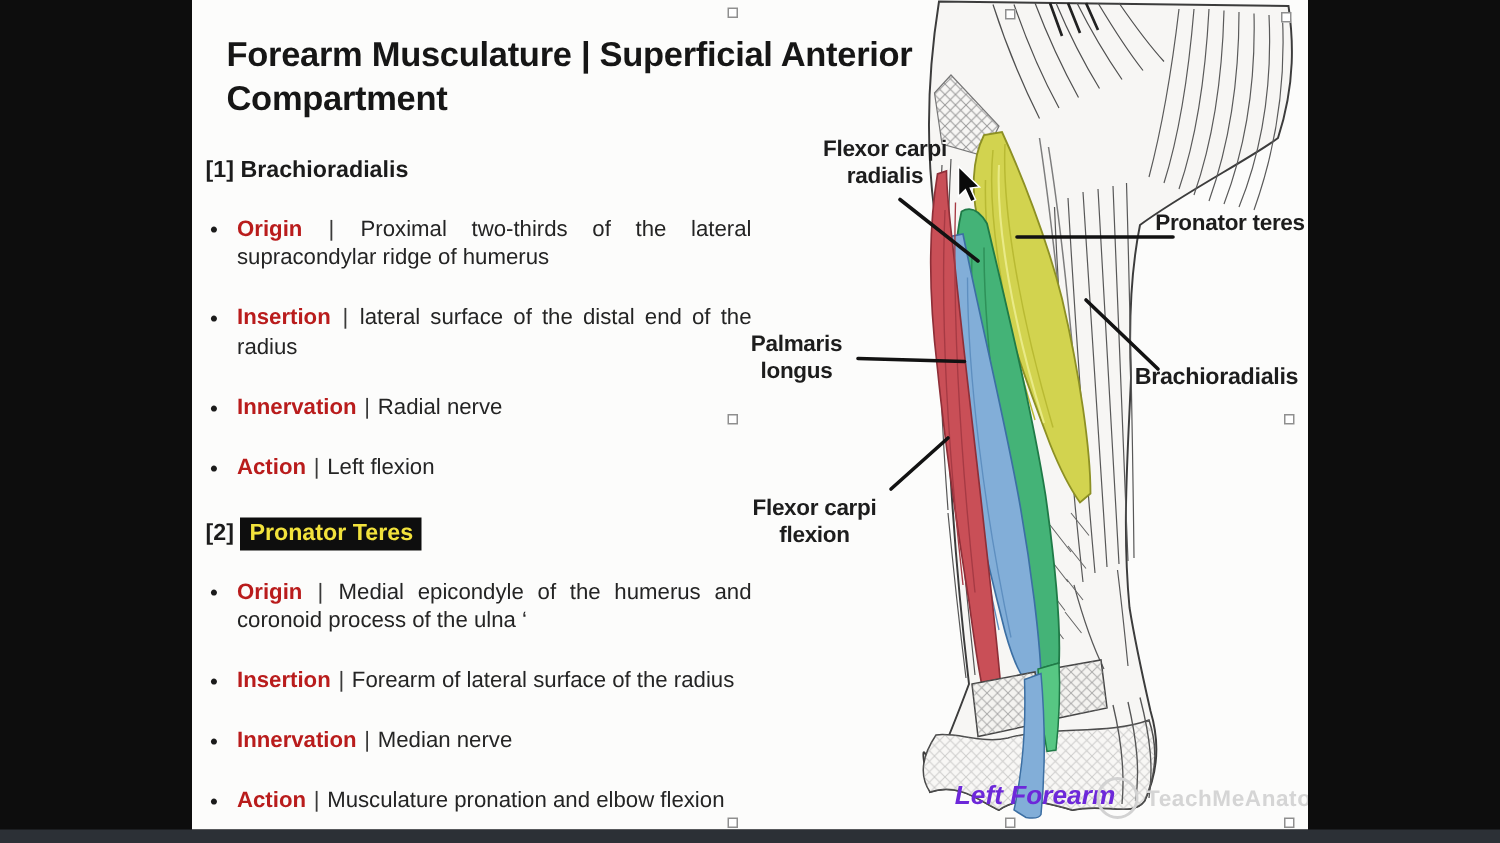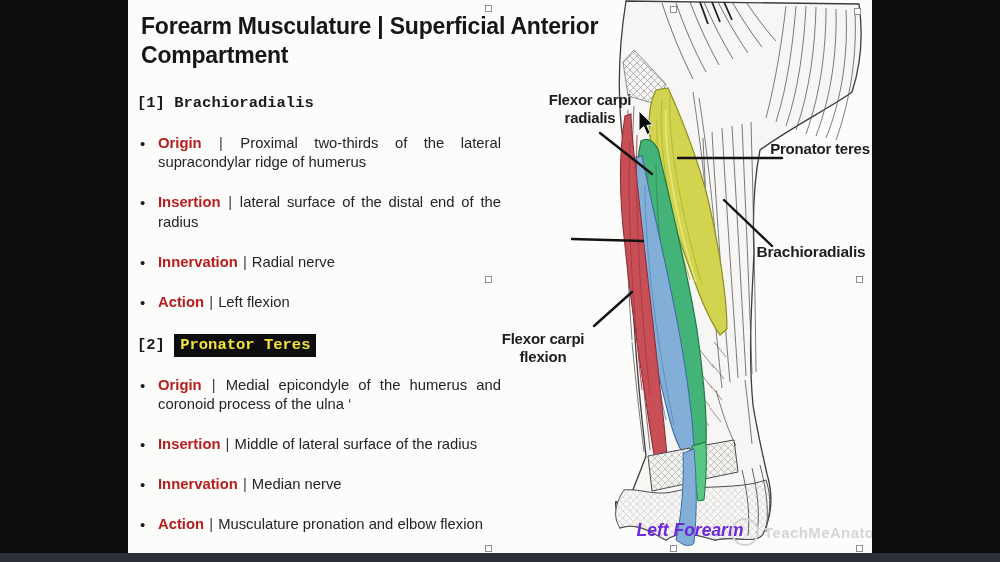--- a/index.html
+++ b/index.html
@@ -9,24 +9,24 @@
     font-family:"Liberation Sans","DejaVu Sans",sans-serif;
   }
   .bottom-bar{position:absolute;left:0;top:553px;width:1000px;height:9px;background:#2c3036;}
   .slide{
     position:absolute;left:128px;top:0;width:744px;height:553px;
     background:#fcfcfb;overflow:hidden;
   }
   
   .content{position:absolute;left:9px;top:0;width:560px;}
   .title{
-    margin:4px;padding-top:8px;width:545px;
+    margin:14px;padding-top:8px;width:545px;
     font-size:23px;line-height:29px;font-weight:700;color:#161616;letter-spacing:-0.2px;
   }
-  .sec-h{margin-top:24px;font-size:15.5px;font-weight:700;color:#1b1b1b;line-height:19px;font-family:Liberation Mono, monospace;}
+  .sec-h{margin-top:24px;font-size:15.5px;font-weight:700;color:#1b1b1b;line-height:19px;}
   .sec-h .sec-name{font-weight:700;}
   .sec-h .hl{background:#0e0e0e;color:#f2e23c;padding:2px 6px 3px 6px;}
   .bullet{display:flex;margin-top:20.5px;width:364px;}
   .marker{flex:0 0 18px;padding-left:3px;font-size:15px;color:#1b1b1b;line-height:19.5px;}
   .btext{
     margin:0;width:346px;font-size:14.8px;line-height:19.5px;color:#242424;
     text-align:justify;
   }
   .btext b{color:#b91c1c;}
   .pipe{color:#3a3a3a;padding:0 1px;}
@@ -88,21 +88,21 @@
       <span>[2]</span>
       <span class="sec-name hl">Pronator Teres</span>
     </div>
 
     <div class="bullet">
       <span class="marker">•</span>
       <p class="btext"><b>Origin</b> <span class="pipe">|</span> <span>Medial epicondyle of the humerus and coronoid process of the ulna ‘</span></p>
     </div>
     <div class="bullet">
       <span class="marker">•</span>
-      <p class="btext"><b>Insertion</b> <span class="pipe">|</span> <span>Middle of lateral surface of the radius</span></p>
+      <p class="btext"><b>Insertion</b> <span class="pipe">|</span> <span>Forearm of lateral surface of the radius</span></p>
     </div>
     <div class="bullet">
       <span class="marker">•</span>
       <p class="btext"><b>Innervation</b> <span class="pipe">|</span> <span>Median nerve</span></p>
     </div>
     <div class="bullet">
       <span class="marker">•</span>
       <p class="btext"><b>Action</b> <span class="pipe">|</span> <span>Musculature pronation and elbow flexion</span></p>
     </div>
   </div>
@@ -182,20 +182,21 @@
       <line x1="572" y1="239" x2="643" y2="241"></line>
       <line x1="724" y1="200" x2="772" y2="246"></line>
       <line x1="632" y1="292" x2="594" y2="326"></line>
     </g>
 
     <path d="M639,111 L639,131 L643.6,126.6 L647.2,134.6 L650.4,133.1 L646.9,125.4 L653,124.6 Z" fill="#0a0a0a" stroke="#fff" stroke-width="1"></path>
   </svg>
 
   <div class="dlabel" style="left:400px;top:91px;width:124px;">Flexor carpi radialis</div>
   <div class="dlabel" style="left:642px;top:140px;width:100px;">Pronator teres</div>
+  <div class="dlabel" style="left:353px;top:221px;width:100px;">Palmaris longus</div>
   <div class="dlabel" style="left:622px;top:243px;width:122px;white-space:nowrap;font-size:15.5px;">Brachioradialis</div>
   <div class="dlabel" style="left:365px;top:330px;width:100px;">Flexor carpi flexion</div>
 
   <div class="caption">Left Forearm</div>
   <div class="wm-circle"></div>
   <div class="wm-text">TeachMeAnatom</div>
 
   <div class="handle" style="left:357px;top:5px;"></div>
   <div class="handle" style="left:542px;top:6px;"></div>
   <div class="handle" style="left:726px;top:8px;"></div>

